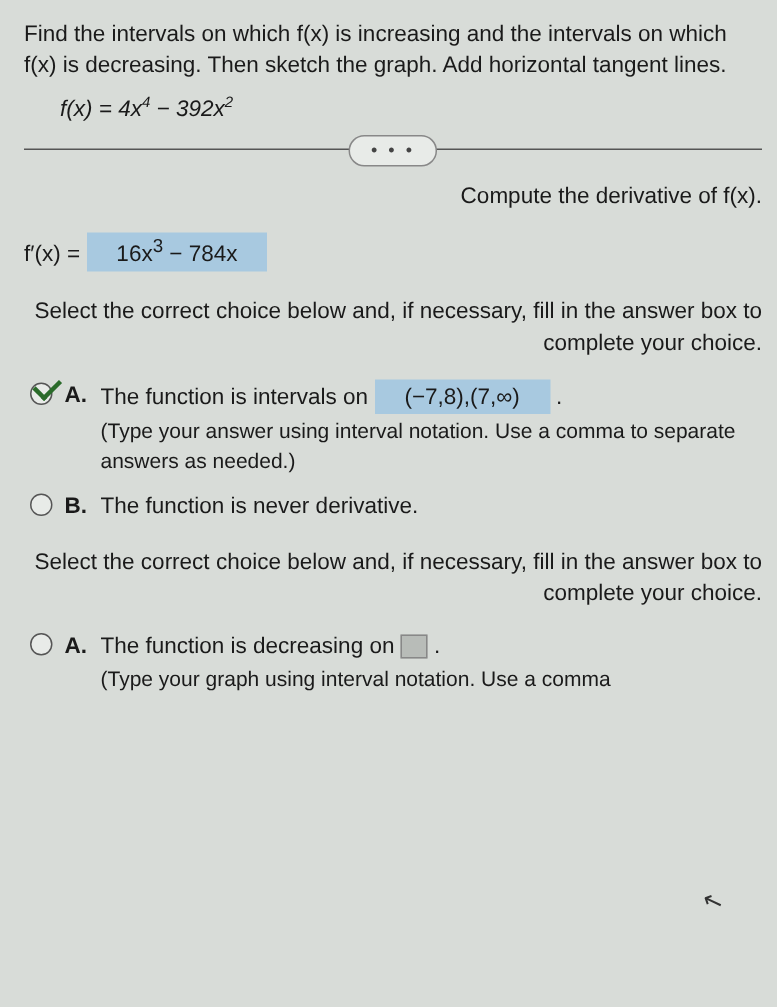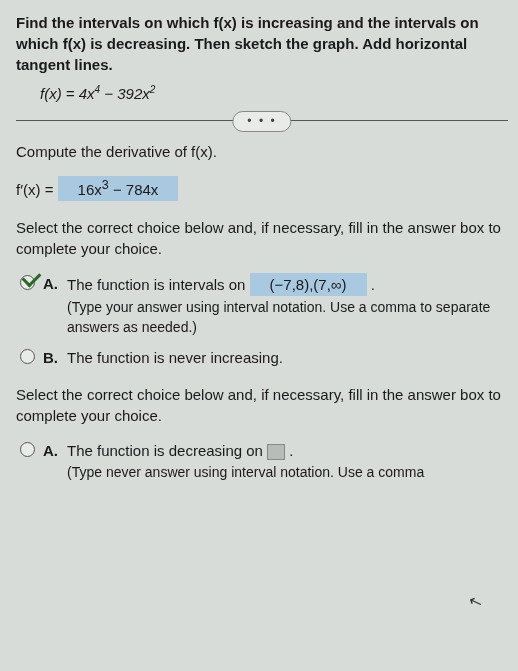--- a/index.html
+++ b/index.html
@@ -8,21 +8,21 @@
       height: 671px;
       background: #d8dcd8;
       font-family: Arial, sans-serif;
       font-size: 15px;
       color: #1a1a1a;
       padding: 12px 10px 0 16px;
       line-height: 1.4;
       position: relative;
       overflow: hidden;
     }
-    .question-text { margin-bottom: 8px; font-weight: bold; }
+    .question-text { margin-bottom: 8px; }
     .formula { margin: 6px 0 14px 24px; font-size: 15px; font-style: italic; }
     .formula sup { font-size: 10px; vertical-align: super; }
     .divider-row {
       border-top: 1px solid #555;
       position: relative;
       margin: 16px 0 20px 0;
       height: 1px;
     }
     .pill {
       position: absolute;
@@ -30,21 +30,21 @@
       top: -10px;
       transform: translateX(-50%);
       background: #e8ebe8;
       border: 1px solid #888;
       border-radius: 12px;
       padding: 1px 14px;
       font-size: 12px;
       letter-spacing: 2px;
       color: #444;
     }
-    .section { margin-bottom: 14px; }
+    .section { margin-bottom: 14px; text-align: right; }
     .deriv-row { margin: 10px 0 16px 0; }
     .answer-box {
       background: #a8c9e0;
       padding: 1px 20px;
       display: inline-block;
     }
     .choice-row { display: flex; align-items: flex-start; margin: 10px 0 6px 4px; }
     .radio {
       width: 15px; height: 15px;
       border: 1.5px solid #555;
@@ -109,27 +109,27 @@
   <div class="choice-label">A.</div>
   <div class="choice-body">
     <span>The function is intervals on </span><span class="answer-box">(−7,8),(7,∞)</span><span> .</span>
     <div class="sub">(Type your answer using interval notation. Use a comma to separate answers as needed.)</div>
   </div>
 </div>
 
 <div class="choice-row">
   <div class="radio"></div>
   <div class="choice-label">B.</div>
-  <div class="choice-body">The function is never increasing.</div>
+  <div class="choice-body">The function is never derivative.</div>
 </div>
 
 <div class="section" style="margin-top:16px">Select the correct choice below and, if necessary, fill in the answer box to complete your choice.</div>
 
 <div class="choice-row">
   <div class="radio"></div>
   <div class="choice-label">A.</div>
   <div class="choice-body">
     <span>The function is decreasing on </span><span class="fillbox"></span><span> .</span>
-    <div class="sub">(Type never answer using interval notation. Use a comma</div>
+    <div class="sub">(Type your graph using interval notation. Use a comma</div>
   </div>
 </div>
 
 <div class="hand">↖</div>
 
 </body></html>

